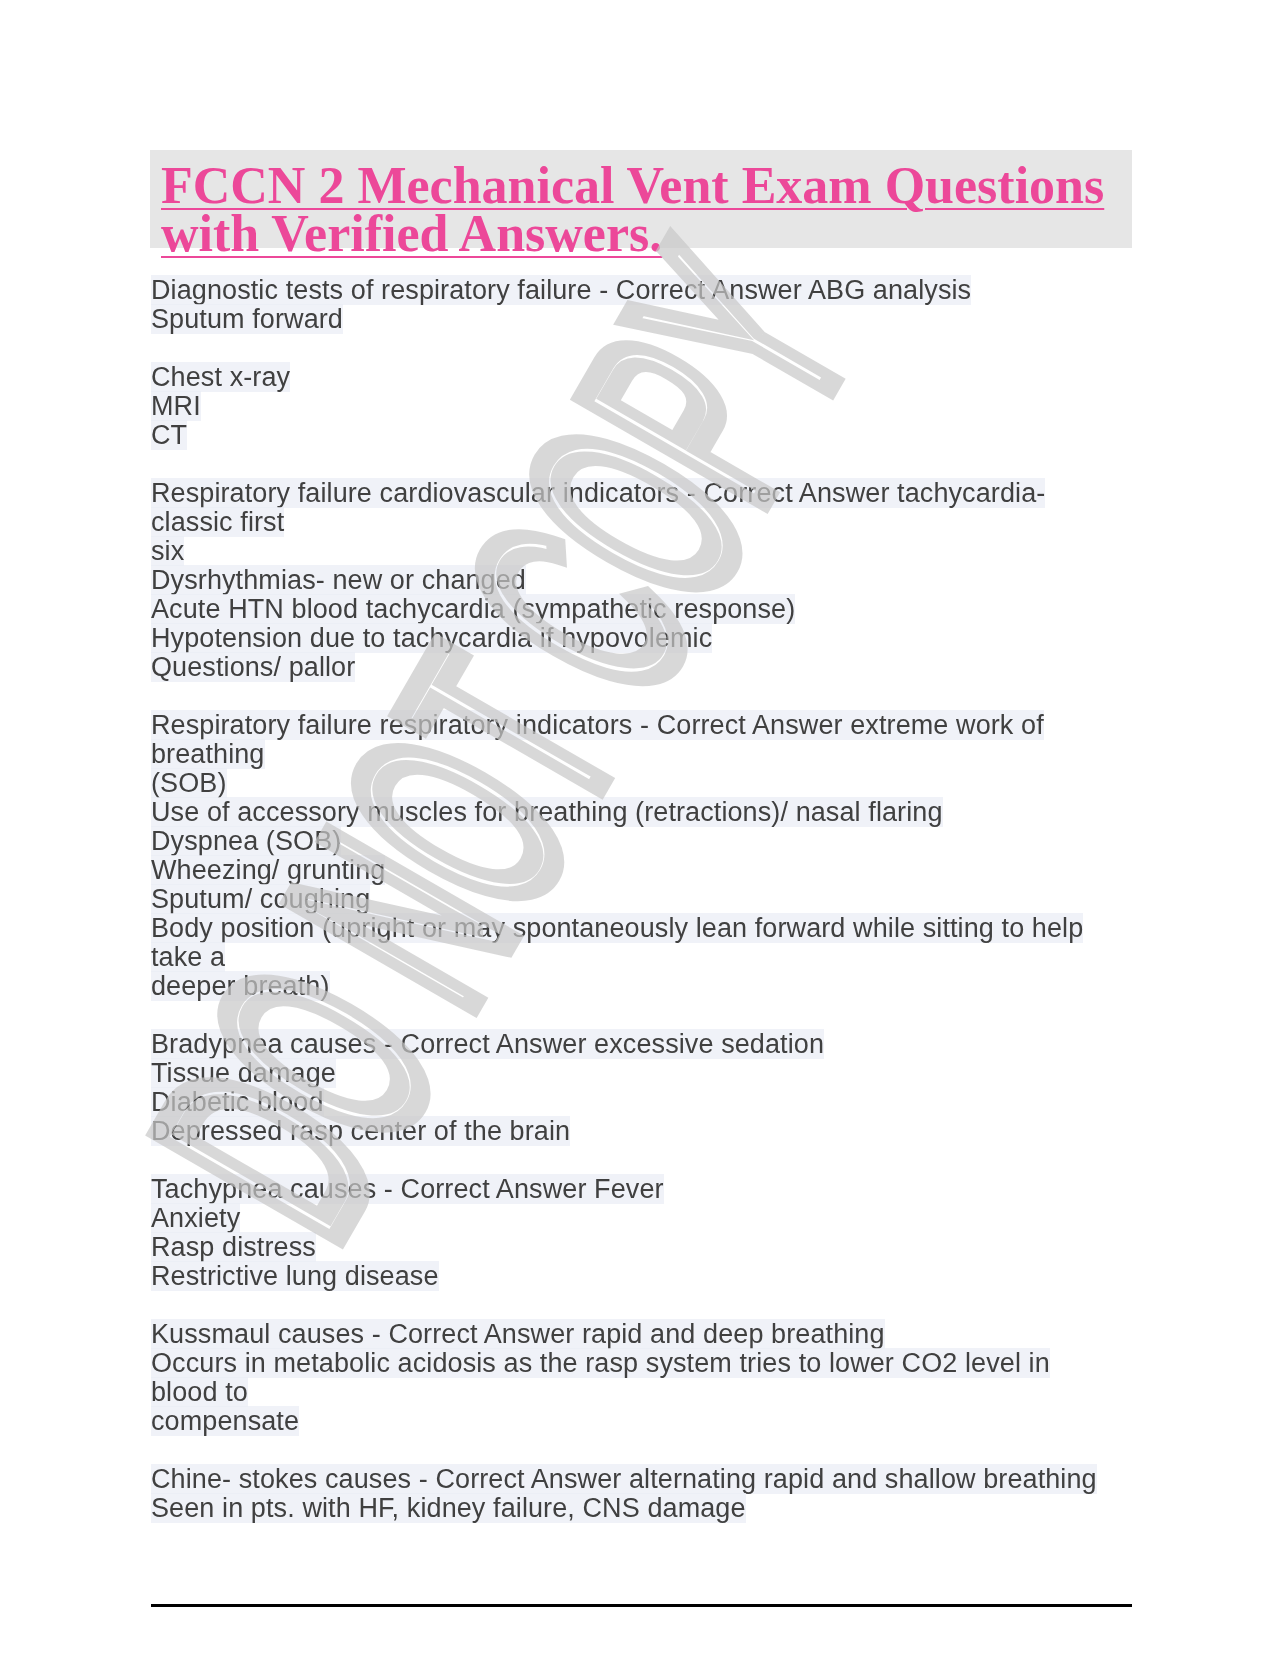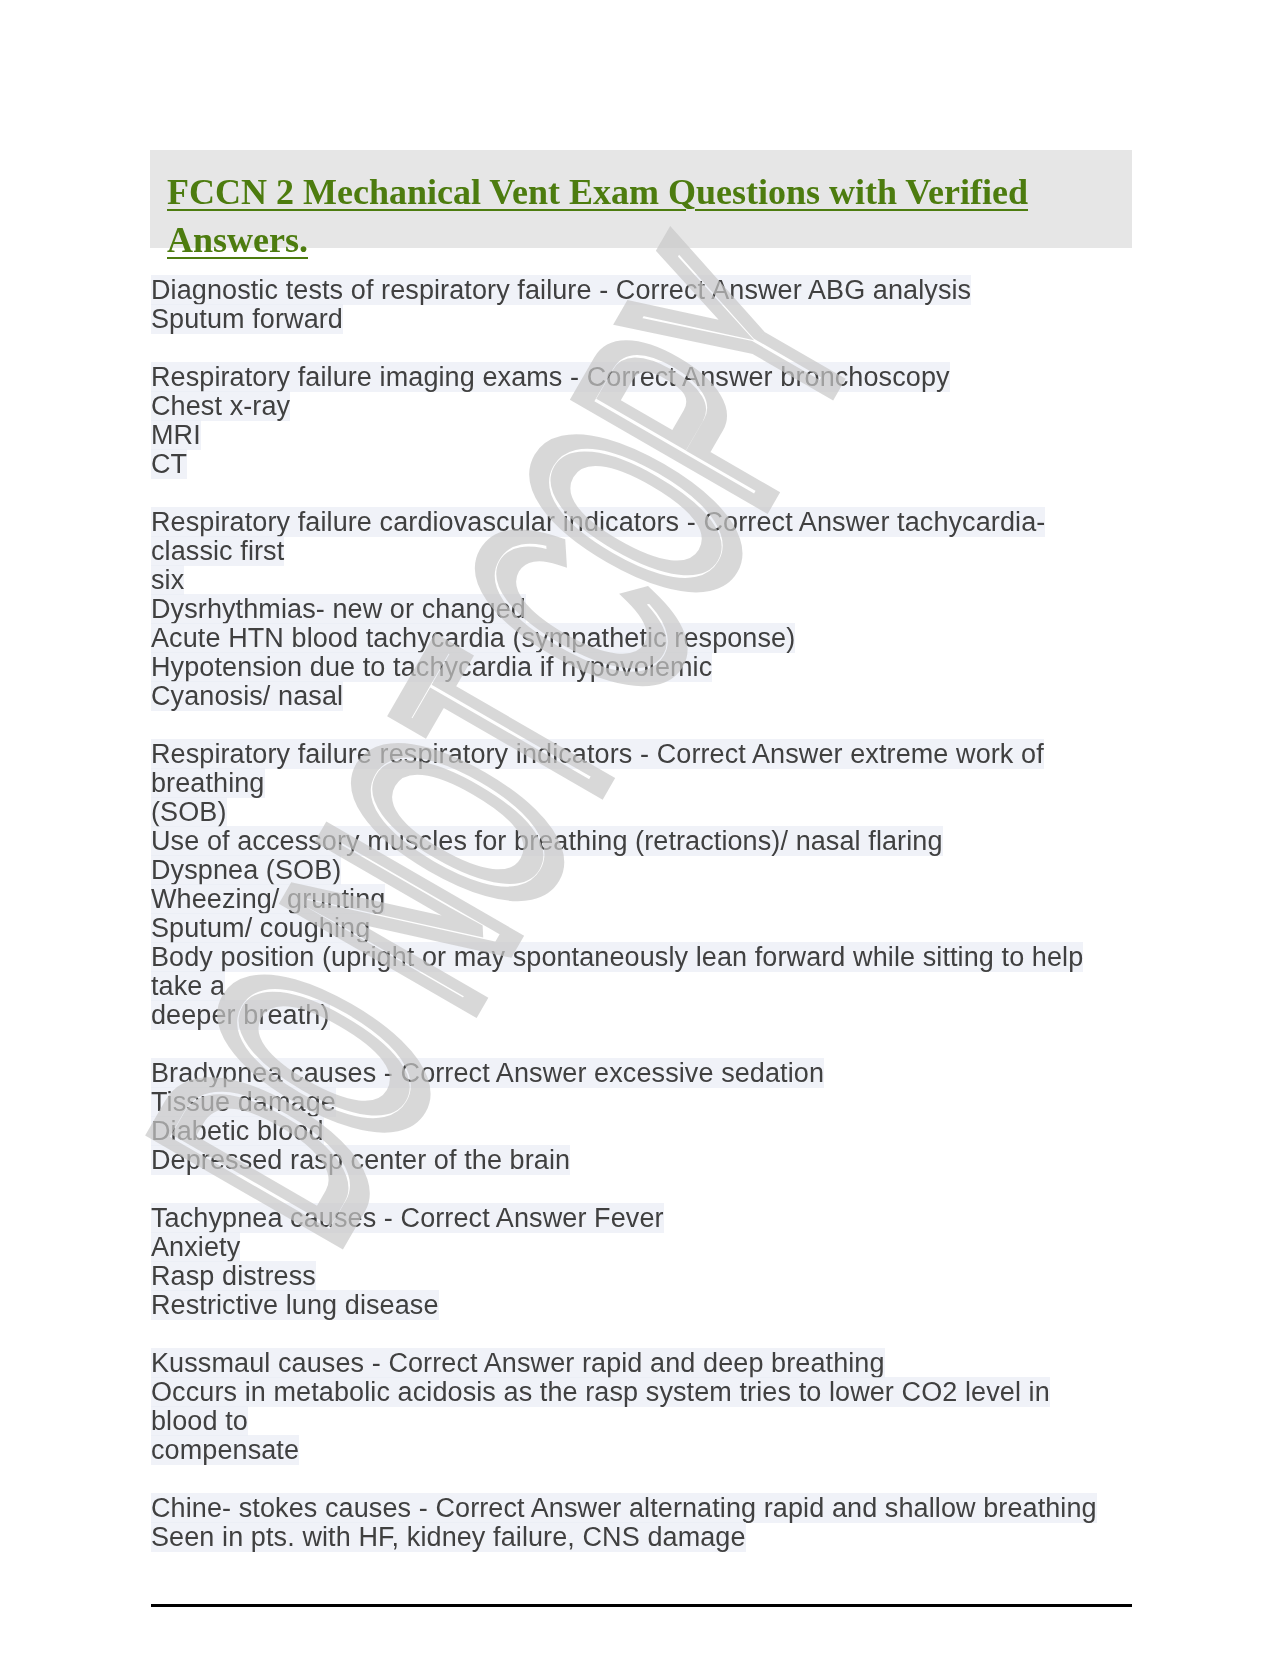--- a/index.html
+++ b/index.html
@@ -1,19 +1,19 @@
 <!DOCTYPE html>
 <html><head>
   <meta charset="utf-8">
   <style>
     html, body { margin: 0; padding: 0; background: #ffffff; }
     body { width: 1280px; height: 1656px; position: relative; overflow: hidden; font-family: "Liberation Sans", sans-serif; }
     .page { position: absolute; left: 0; top: 0; width: 1280px; height: 1656px; background: #ffffff; }
     .title-box { position: absolute; left: 150px; top: 150px; width: 982px; height: 98px; background: #e6e6e6; }
-    .title { position: absolute; left: 151px; top: 152px; margin: 16px; font-family: "Liberation Serif", serif; font-weight: bold; font-size: 36px; line-height: 48px; color: #4d7c0f; text-decoration: underline; text-decoration-thickness: 2px; text-underline-offset: 5px; width: 960px; }
+    .title { position: absolute; left: 151px; top: 152px; margin: 10px; font-family: "Liberation Serif", serif; font-weight: bold; font-size: 52px; line-height: 48px; color: #ec4899; text-decoration: underline; text-decoration-thickness: 2px; text-underline-offset: 5px; width: 960px; }
     .content { position: absolute; left: 151px; top: 276px; width: 960px; font-size: 27px; line-height: 29px; color: #404040; letter-spacing: 0.1px; z-index: 2; }
     .block { margin: 0 0 29px 0; }
     .line { display: block; }
     .line span { background: rgba(235, 238, 245, 0.75); }
     .watermark { position: absolute; left: 0; top: 0; width: 1280px; height: 1656px; z-index: 3; pointer-events: none; }
     .watermark text { font-family: "Liberation Sans", sans-serif; font-size: 300px; fill: none; stroke: rgba(200,200,200,0.7); stroke-width: 22px; }
     .footer-rule { position: absolute; left: 151px; top: 1604px; width: 981px; height: 3px; background: #000000; }
   </style>
 </head>
 <body>
@@ -22,33 +22,32 @@
   <div class="title-box"></div>
   <h1 class="title">FCCN 2 Mechanical Vent Exam Questions with Verified Answers.</h1>
 
   <div class="content">
     <div class="block">
       <span class="line"><span>Diagnostic tests of respiratory failure - Correct Answer ABG analysis</span></span>
       <span class="line"><span>Sputum forward</span></span>
     </div>
 
     <div class="block">
-      <span class="line"><span>Respiratory failure imaging exams - Correct Answer bronchoscopy</span></span>
       <span class="line"><span>Chest x-ray</span></span>
       <span class="line"><span>MRI</span></span>
       <span class="line"><span>CT</span></span>
     </div>
 
     <div class="block">
       <span class="line"><span>Respiratory failure cardiovascular indicators - Correct Answer tachycardia- classic first</span></span>
       <span class="line"><span>six</span></span>
       <span class="line"><span>Dysrhythmias- new or changed</span></span>
       <span class="line"><span>Acute HTN blood tachycardia (sympathetic response)</span></span>
       <span class="line"><span>Hypotension due to tachycardia if hypovolemic</span></span>
-      <span class="line"><span>Cyanosis/ nasal</span></span>
+      <span class="line"><span>Questions/ pallor</span></span>
     </div>
 
     <div class="block">
       <span class="line"><span>Respiratory failure respiratory indicators - Correct Answer extreme work of breathing</span></span>
       <span class="line"><span>(SOB)</span></span>
       <span class="line"><span>Use of accessory muscles for breathing (retractions)/ nasal flaring</span></span>
       <span class="line"><span>Dyspnea (SOB)</span></span>
       <span class="line"><span>Wheezing/ grunting</span></span>
       <span class="line"><span>Sputum/ coughing</span></span>
       <span class="line"><span>Body position (upright or may spontaneously lean forward while sitting to help take a</span></span>

